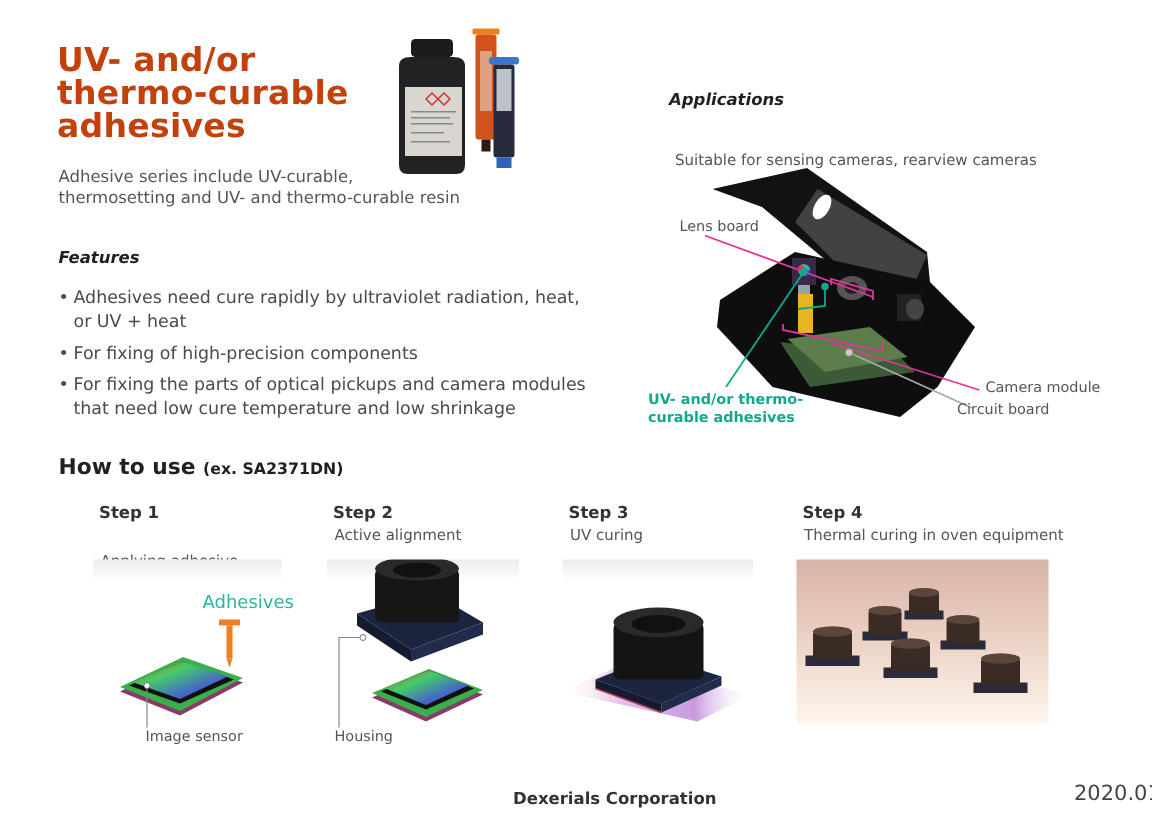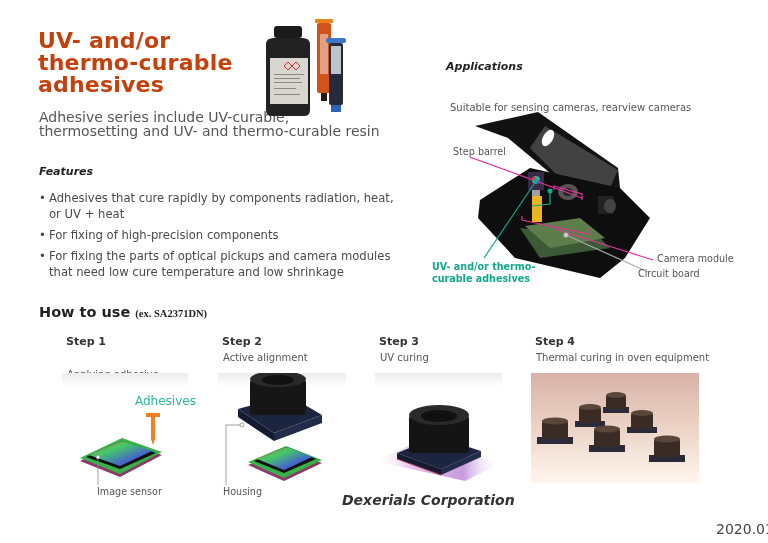--- a/index.html
+++ b/index.html
@@ -1,35 +1,35 @@
 <!DOCTYPE html>
 <html><head>
 <meta charset="utf-8">
 <style>
   html,body{margin:0;padding:0;background:#fff;}
   body{width:768px;height:543px;position:relative;overflow:hidden;font-family:"DejaVu Sans","Liberation Sans",sans-serif;color:#231f20;}
   .abs{position:absolute;}
   .title{left:38px;top:30px;font-size:22px;line-height:22px;font-weight:bold;color:#c2410c;letter-spacing:0.2px;}
   .title div{white-space:nowrap;}
-  .subtitle{left:39px;top:111px;font-size:14px;line-height:13.5px;color:#555;}
+  .subtitle{left:39px;top:111px;font-size:11px;line-height:13.5px;color:#555;}
   .h2{font-weight:bold;font-size:11px;color:#231f20;font-style:italic;}
   .features-h{left:39px;top:165px;}
   .features-list{left:39px;top:190px;width:360px;margin:0;padding:0;list-style:none;font-size:11.6px;line-height:16px;color:#4a4a4a;}
   .features-list li{position:relative;padding-left:10px;margin-bottom:5px;}
   .features-list li::before{content:"•";position:absolute;left:0;top:0;}
   .app-h{left:446px;top:60px;}
   .app-sub{left:450px;top:102px;font-size:10px;color:#555;}
   .lbl{font-size:9.6px;color:#555;white-space:nowrap;}
   .teal{color:#12a88b;font-weight:bold;font-size:9.6px;line-height:12px;}
   .howto{left:39px;top:304px;font-size:14.5px;font-weight:bold;}
-  .howto .ex{font-size:10.5px;font-family:Liberation Serif, serif;}
+  .howto .ex{font-size:10.5px;}
   .step-h{font-size:11px;font-weight:bold;color:#333;}
   .step-d{font-size:10px;color:#555;white-space:nowrap;}
   .panel{background:linear-gradient(#ececec,#fff 14px);}
-  .footer-co{left:342px;top:492px;font-size:14px;font-weight:bold;color:#333;font-style:italic;}
+  .footer-co{left:342px;top:526px;font-size:11px;font-weight:bold;color:#333;}
   .footer-date{left:716px;top:521px;font-size:14px;color:#444;}
   svg{display:block;}
 </style>
 </head>
 <body>
 
 <div class="abs title">
   <div>UV- and/or</div>
   <div>thermo-curable</div>
   <div>adhesives</div>
@@ -60,21 +60,21 @@
     <rect x="12" y="60" width="30" height="1" fill="#888"></rect>
     <rect x="12" y="64" width="26" height="1" fill="#888"></rect>
     <rect x="12" y="68" width="28" height="1" fill="#888"></rect>
     <rect x="12" y="74" width="22" height="1" fill="#888"></rect>
     <rect x="12" y="80" width="26" height="1" fill="#888"></rect>
   </svg>
 </div>
 
 <div class="abs h2 features-h">Features</div>
 <ul class="abs features-list">
-  <li>Adhesives that cure rapidly by components radiation, heat, or UV + heat</li>
+  <li>Adhesives need cure rapidly by ultraviolet radiation, heat, or UV + heat</li>
   <li>For fixing of high-precision components</li>
   <li>For fixing the parts of optical pickups and camera modules that need low cure temperature and low shrinkage</li>
 </ul>
 
 <div class="abs h2 app-h">Applications</div>
 <div class="abs app-sub">Suitable for sensing cameras, rearview cameras</div>
 
 <div class="abs" style="left:470px;top:108px;width:200px;height:180px;">
   <svg width="200" height="180" viewBox="0 0 200 180">
 
@@ -105,21 +105,21 @@
 
     <line x1="96" y1="127" x2="178" y2="164" stroke="#aaa" stroke-width="1.2"></line>
     <circle cx="96" cy="127" r="2.5" fill="#ccc" stroke="#888" stroke-width="0.6"></circle>
 
     <line x1="66" y1="73" x2="14" y2="150" stroke="#12a88b" stroke-width="1.2"></line>
     <polyline points="80,83 80,96 62,98" fill="none" stroke="#12a88b" stroke-width="1.2"></polyline>
     <circle cx="66" cy="73" r="2.5" fill="#12a88b"></circle>
     <circle cx="80" cy="83" r="2.5" fill="#12a88b"></circle>
   </svg>
 </div>
-<div class="abs lbl" style="left:453px;top:146px;">Step barrel</div>
+<div class="abs lbl" style="left:453px;top:146px;">Lens board</div>
 <div class="abs lbl" style="left:657px;top:253px;">Camera module</div>
 <div class="abs lbl" style="left:638px;top:268px;">Circuit board</div>
 <div class="abs teal" style="left:432px;top:261px;">
   <div>UV- and/or thermo-</div>
   <div>curable adhesives</div>
 </div>
 
 <div class="abs howto">
   <span>How to use</span>
   <span class="ex">(ex. SA2371DN)</span>

